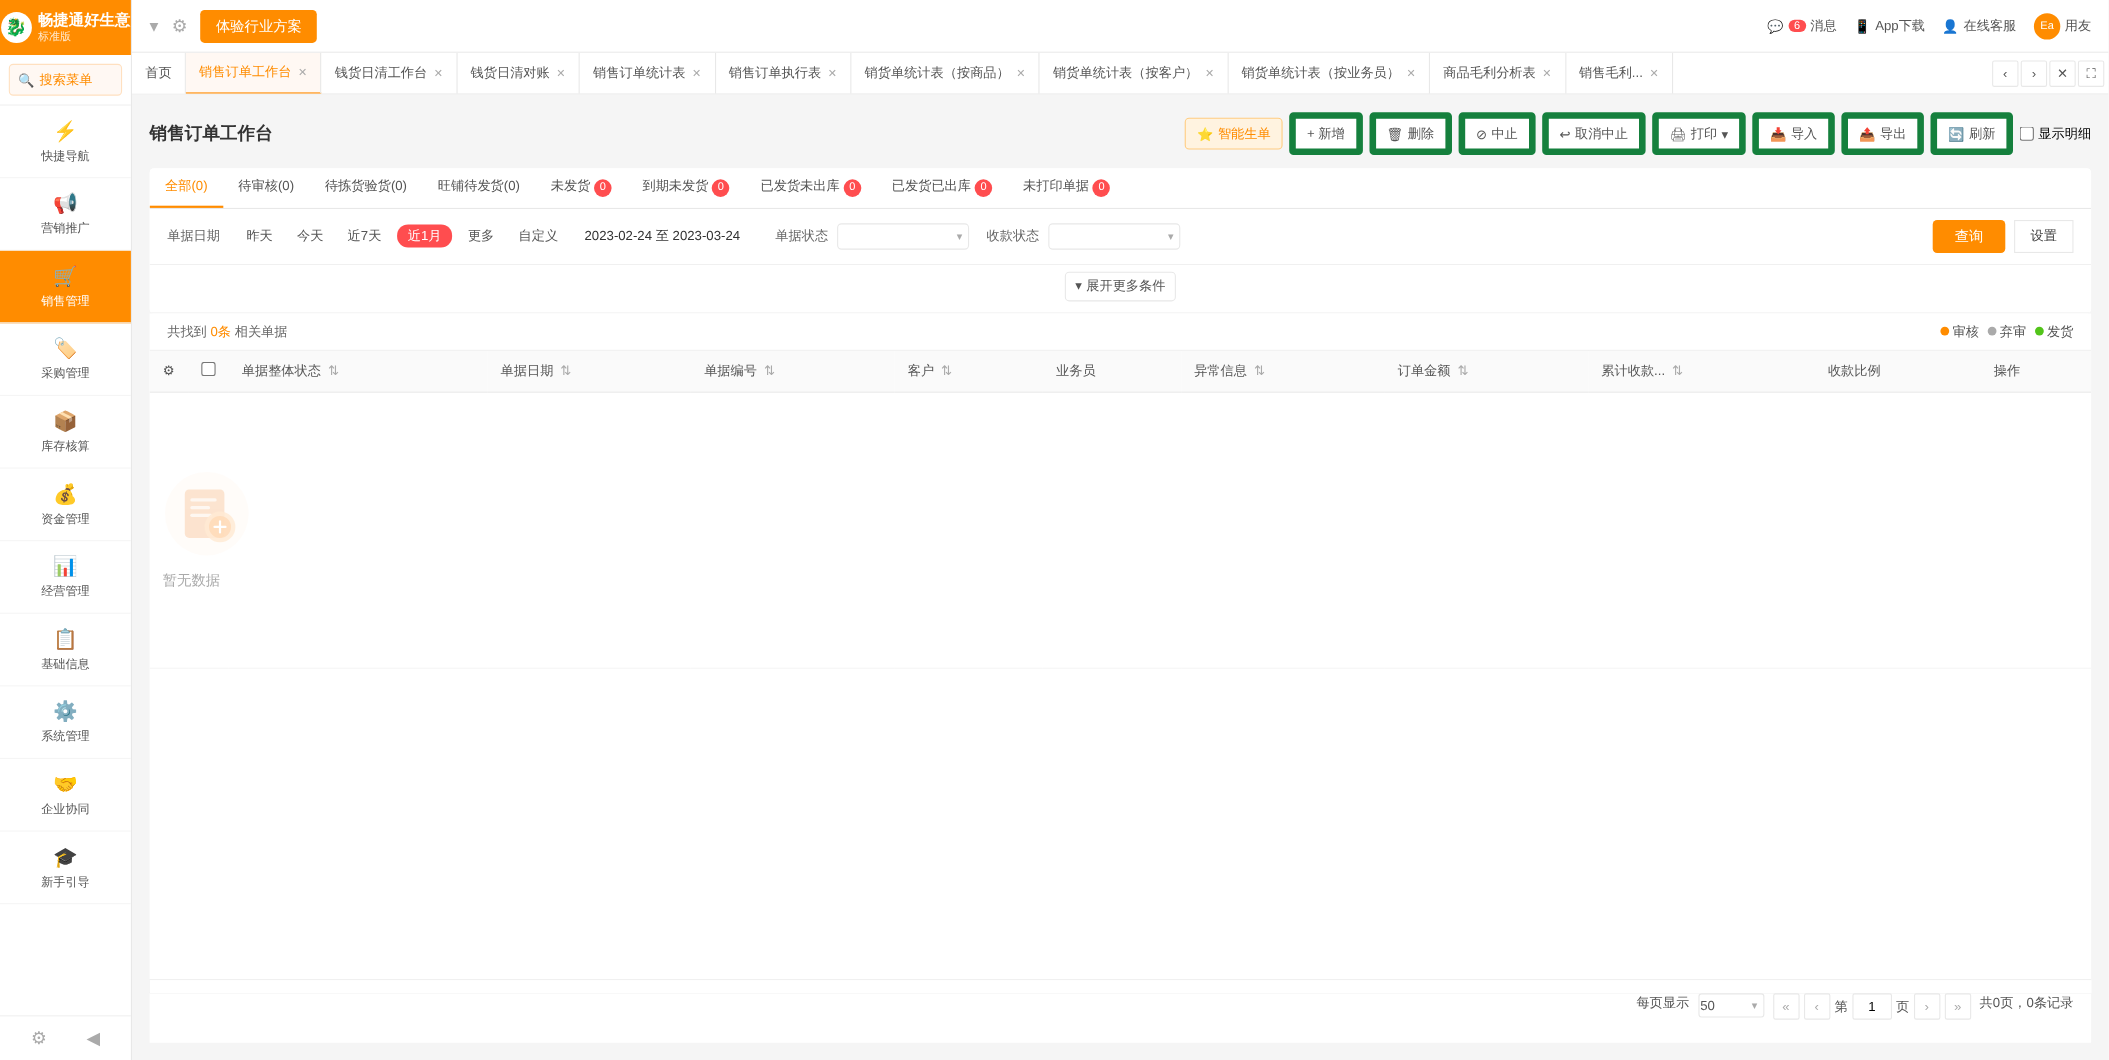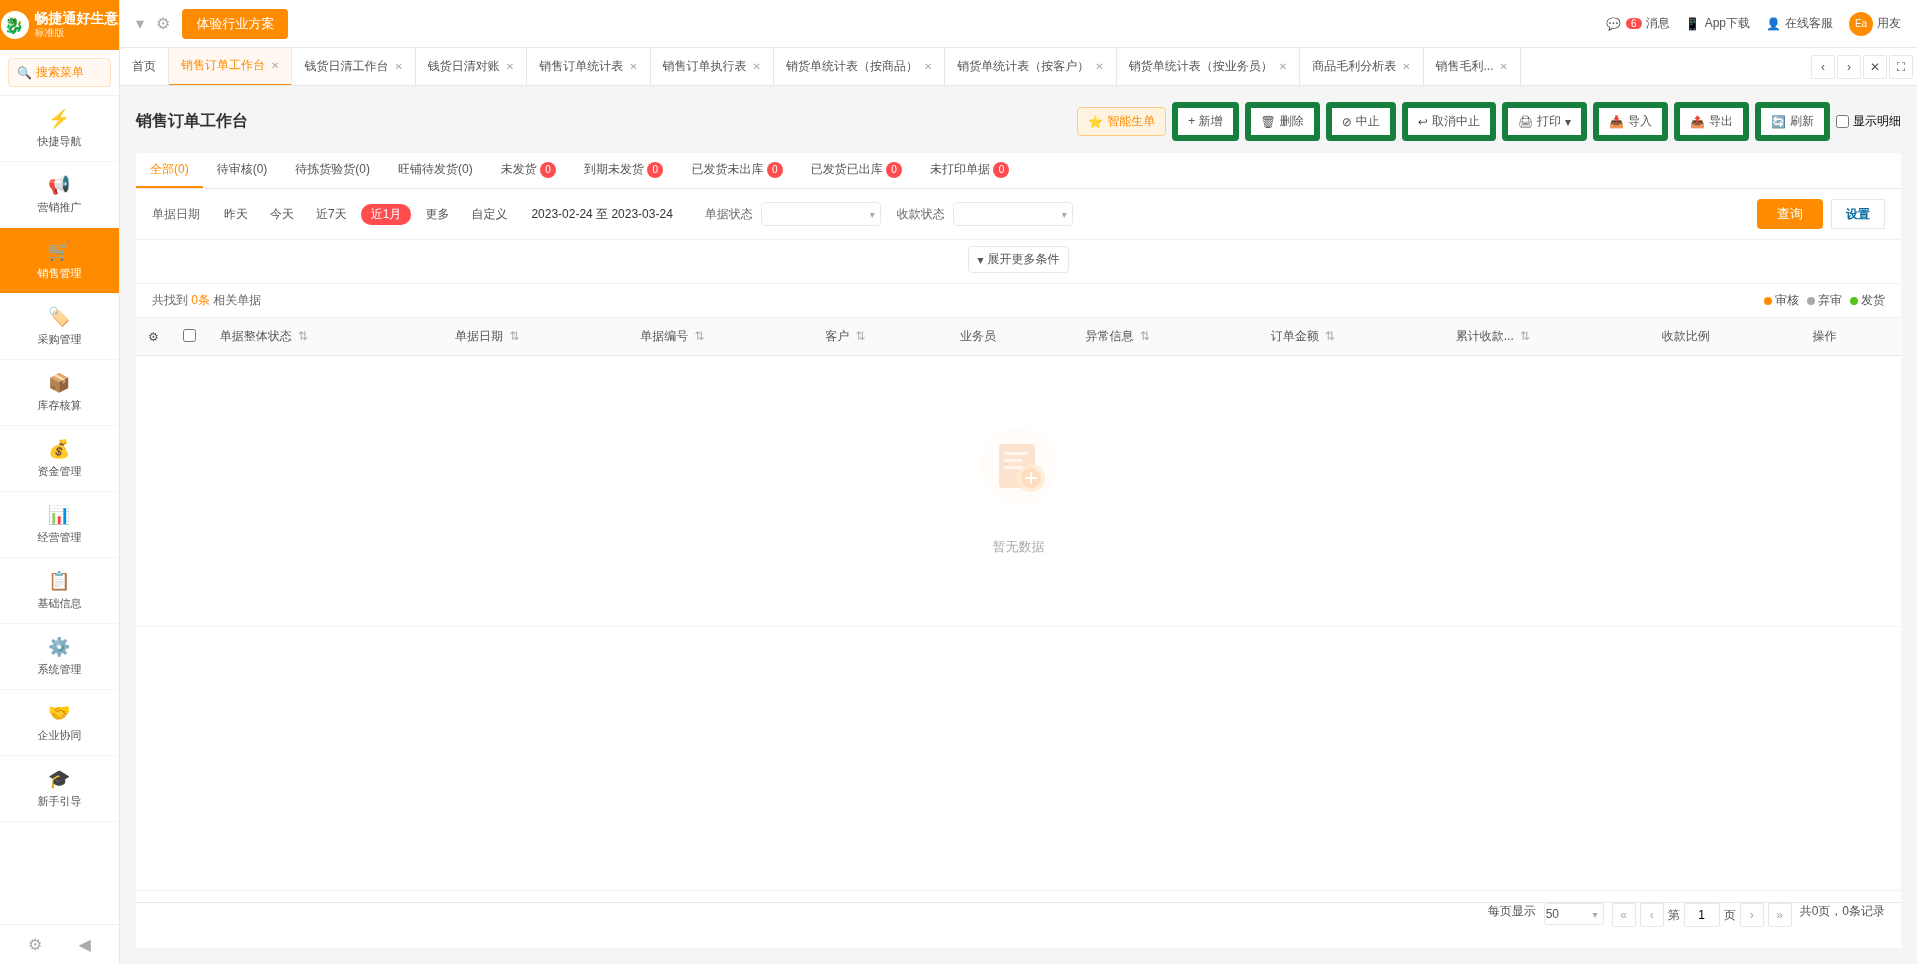--- a/index.html
+++ b/index.html
@@ -60,21 +60,21 @@
     
     .filter-row { background: #fff; padding: 10px 16px; display: flex; align-items: center; gap: 16px; border-bottom: 1px solid #f0f0f0; }
     .filter-label { color: #666; font-size: 12px; }
     .filter-date-options { display: flex; gap: 6px; align-items: flex-start; }
     .filter-date-btn { padding: 2px 8px; border-radius: 3px; cursor: pointer; font-size: 12px; color: #555; }
     .filter-date-btn.active { background: #ff4d4f; color: #fff; border-radius: 10px; padding: 2px 10px; }
     .filter-date-range { color: #333; font-size: 12px; }
     .filter-select { border: 1px solid #e8e8e8; border-radius: 4px; padding: 4px 24px 4px 8px; font-size: 12px; min-width: 120px; cursor: pointer; background: #fff; color: #555; }
     .filter-expand-btn { display: flex; align-items: center; gap: 4px; cursor: pointer; color: #555; font-size: 12px; padding: 4px 8px; border: 1px solid #e8e8e8; border-radius: 4px; background: #fff; }
     .query-btn { background: #ff8c00; color: #fff; border: none; padding: 6px 20px; border-radius: 4px; cursor: pointer; font-size: 13px; }
-    .settings-btn { background: #fff; color: #0369a1; border: 1px solid #e8e8e8; padding: 5px 14px; border-radius: 0; cursor: pointer; font-size: 12px; font-weight: bold; }
+    .settings-btn { background: #fff; color: #404040; border: 1px solid #e8e8e8; padding: 5px 14px; border-radius: 0; cursor: pointer; font-size: 12px; }
 
     
     .table-wrapper { flex: 1; background: #fff; overflow: auto; }
     .table-info-row { padding: 8px 16px; display: flex; align-items: center; justify-content: space-between; border-bottom: 1px solid #f0f0f0; font-size: 12px; color: #666; }
     .table-info-row .count-link { color: #ff8c00; }
     .table-action-btns { display: flex; gap: 8px; }
     .table-action-btn { display: flex; align-items: center; gap: 3px; cursor: pointer; font-size: 12px; color: #555; }
     .table-action-btn .dot { width: 8px; height: 8px; border-radius: 50%; display: inline-block; }
     .dot-orange { background: #ff8c00; }
     .dot-gray { background: #aaa; }
@@ -82,21 +82,21 @@
 
     table { width: 100%; border-collapse: collapse; font-size: 12px; }
     thead tr { background: #fafafa; }
     th { padding: 10px 12px; text-align: left; color: #555; font-weight: normal; border-bottom: 1px solid #e8e8e8; white-space: nowrap; }
     th .sort-icon { color: #aaa; margin-left: 3px; }
     td { padding: 10px 12px; border-bottom: 1px solid #f5f5f5; color: #333; }
     .th-check { width: 32px; }
     .th-settings { width: 32px; }
 
     
-    .empty-state { display: flex; flex-direction: column; align-items: center; justify-content: center; padding: 60px 0; gap: 20px; }
+    .empty-state { display: flex; flex-direction: column; justify-content: center; padding: 60px 0; }
     .empty-icon { width: 80px; height: 80px; font-size: 60px; margin-bottom: 12px; opacity: 0.5; }
     .empty-text { color: #aaa; font-size: 13px; }
 
     
     .pagination { height: 46px; background: #fff; border-top: 1px solid #e8e8e8; display: flex; align-items: flex-start; justify-content: flex-end; padding: 0 16px; gap: 8px; font-size: 12px; color: #555; }
     .pagination select { border: 1px solid #e8e8e8; border-radius: 3px; padding: 3px 1px; font-size: 12px; }
     .pagination-nav { display: flex; align-items: center; gap: 4px; }
     .page-nav-btn { width: 24px; height: 24px; display: flex; align-items: center; justify-content: center; border: 1px solid #e8e8e8; border-radius: 2px; cursor: pointer; color: #aaa; font-size: 12px; }
     .page-input { width: 36px; height: 24px; border: 1px solid #e8e8e8; border-radius: 2px; text-align: center; font-size: 12px; }
 

